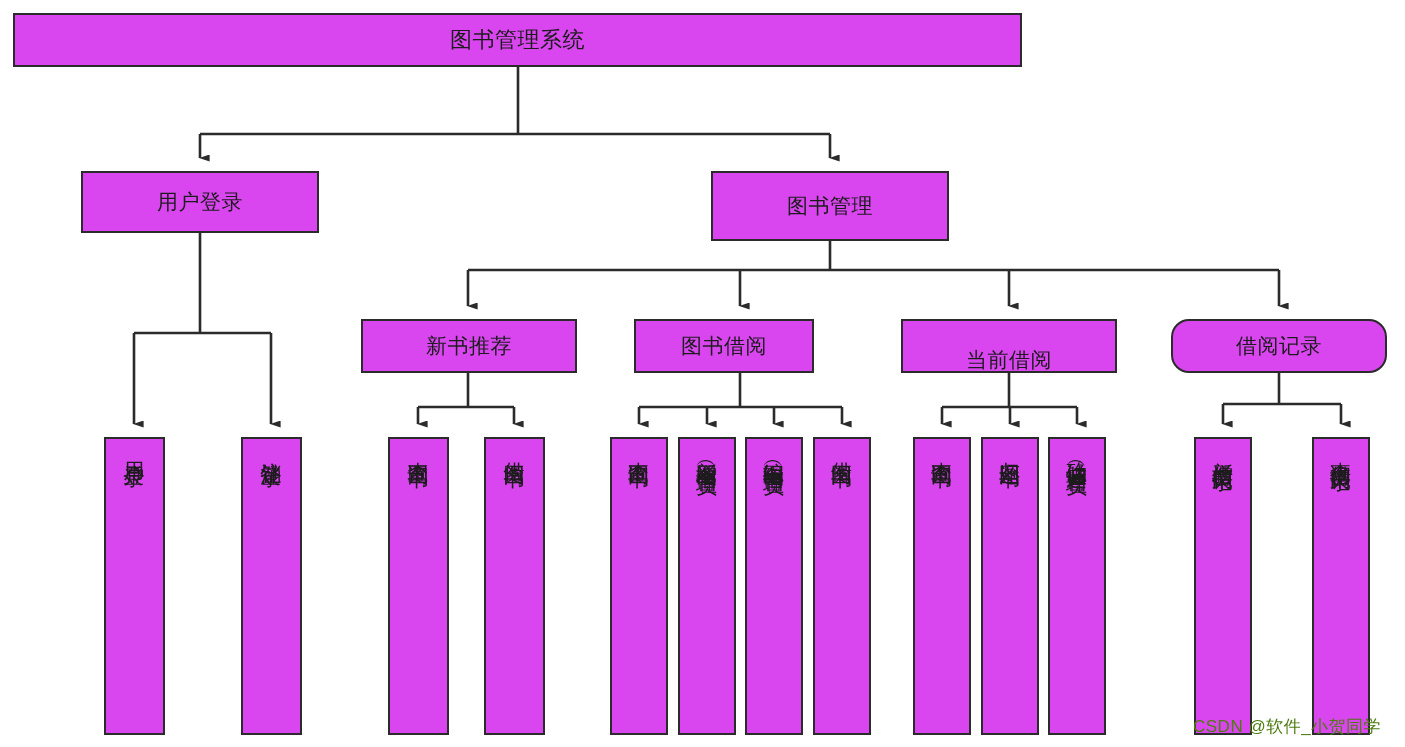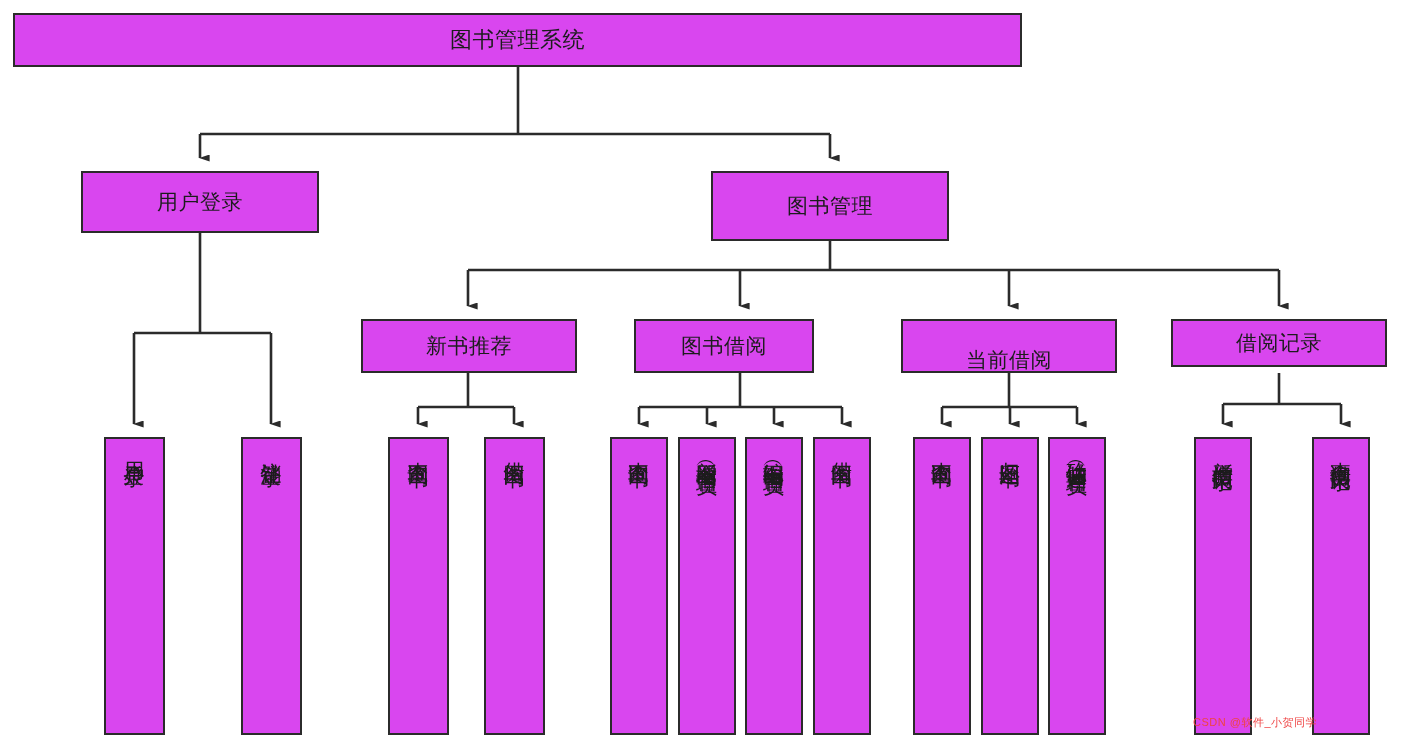--- a/index.html
+++ b/index.html
@@ -58,22 +58,22 @@
   .node.vert .node-label {
     writing-mode: vertical-rl;
     text-orientation: upright;
     font-size: 21px;
     line-height: 1.0;
     letter-spacing: 2px;
     white-space: nowrap;
   }
   .watermark {
     position: absolute;
-    font-size: 11px;
-    color: #ef4444;
+    font-size: 17px;
+    color: #4d7c0f;
     white-space: nowrap;
     letter-spacing: 0.5px;
     user-select: none;
   }
 </style>
 </head>
 <body>
 
 <div id="diagram-root">
 
@@ -140,21 +140,21 @@
 
   <div class="node horiz" style="left:361px; top:319px; width:216px; height:54px;">
     <span class="node-label">新书推荐</span>
   </div>
   <div class="node horiz" style="left:634px; top:319px; width:180px; height:54px;">
     <span class="node-label">图书借阅</span>
   </div>
   <div class="node horiz" style="left:901px; top:319px; width:216px; height:54px;align-items:flex-end;">
     <span class="node-label">当前借阅</span>
   </div>
-  <div class="node horiz" style="left:1171px; top:319px; width:216px; height:48px;">
+  <div class="node horiz" style="left:1171px; top:319px; width:216px; height:54px;border-radius:18px;">
     <span class="node-label">借阅记录</span>
   </div>
 
   <div class="node vert" style="left:104px; top:437px; width:61px; height:298px;">
     <span class="node-label">用户登录</span>
   </div>
   <div class="node vert" style="left:241px; top:437px; width:61px; height:298px;">
     <span class="node-label">注销登录</span>
   </div>
 

